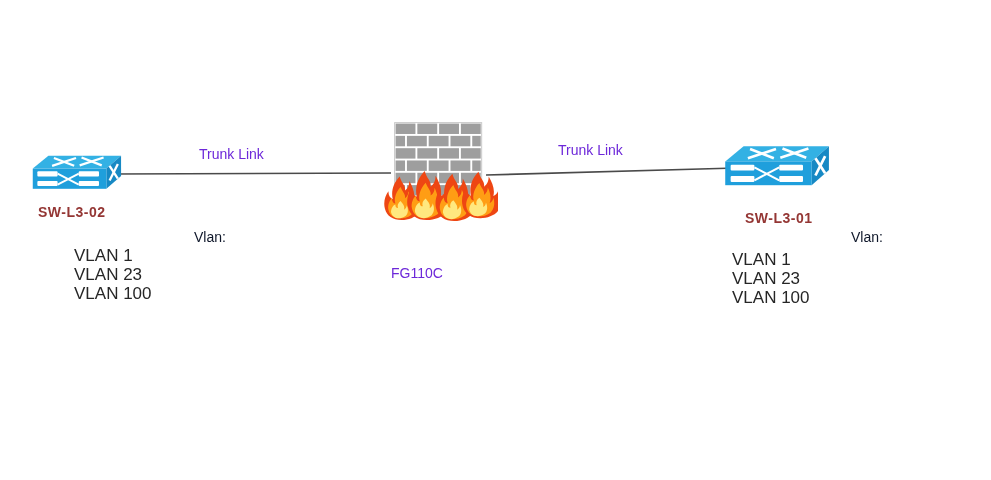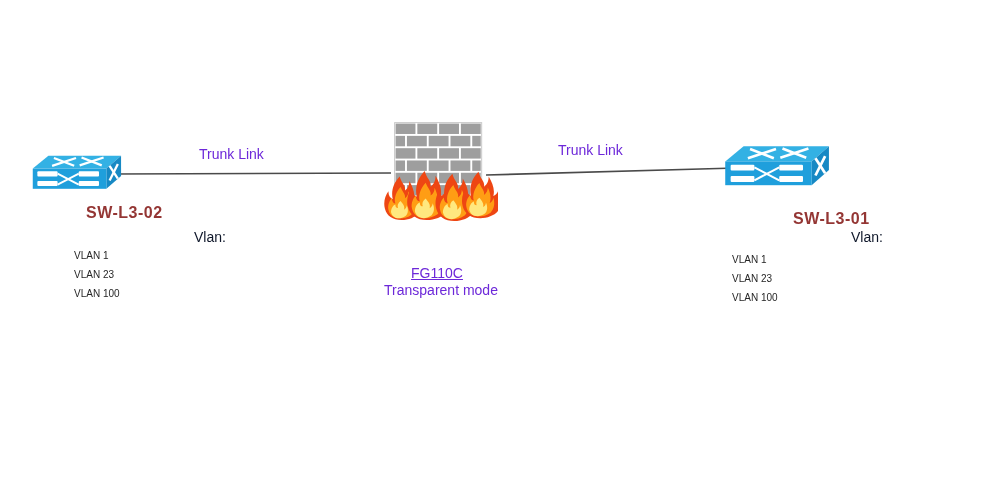--- a/index.html
+++ b/index.html
@@ -2,23 +2,23 @@
 <html><head>
 <meta charset="utf-8">
 <style>
   html,body{margin:0;padding:0;background:#ffffff;}
   #canvas{
     position:relative;width:991px;height:480px;background:#ffffff;overflow:hidden;
     font-family:"Liberation Sans",sans-serif;color:#262626;
   }
   .abs{position:absolute;white-space:nowrap;}
   .lbl{font-size:14px;color:#6d28d9;}
-  .sw-label{font-size:16px;font-weight:bold;color:#943634;letter-spacing:.5px;margin-left:48px;}
+  .sw-label{font-size:14px;font-weight:bold;color:#943634;letter-spacing:.5px;}
   .vlan-header{font-size:14px;color:#0f172a;}
-  .vlan-list{font-size:10px;line-height:19px;color:#262626;}
+  .vlan-list{font-size:17px;line-height:19px;color:#262626;}
   .fw-caption{font-size:14px;text-align:center;width:150px;}
   svg{display:block;}
   #link-layer{position:absolute;left:0;top:0;pointer-events:none;}
 </style>
 </head>
 <body>
 
 <div id="canvas">
 
   <svg id="link-layer" width="991" height="480">
@@ -133,22 +133,21 @@
         <use href="#flameUnit" transform="translate(22,58) scale(1.04)"></use>
         <use href="#flameUnit" transform="translate(52,61) scale(1.0)"></use>
         <use href="#flameUnit" transform="translate(80,59) scale(0.98)"></use>
       </g>
     </svg>
   </div>
 
   <div class="abs lbl" style="left:199px;top:146px;">Trunk Link</div>
   <div class="abs lbl" style="left:558px;top:142px;">Trunk Link</div>
 
-  <div class="abs lbl fw-caption" style="left:362px;top:265px;text-decoration:underline;">FG110C</div>
-  <div class="abs lbl fw-caption" style="left:366px;top:282px;">Transparent mode</div>
+  <div class="abs lbl fw-caption" style="left:342px;top:265px;">FG110C</div>
 
   <div class="abs vlan-header" style="left:194px;top:229px;">Vlan:</div>
   <div class="abs vlan-list" style="left:74px;top:246px;">
     <div>VLAN 1</div>
     <div>VLAN 23</div>
     <div>VLAN 100</div>
   </div>
 
   <div class="abs vlan-header" style="left:851px;top:229px;">Vlan:</div>
   <div class="abs vlan-list" style="left:732px;top:250px;">

